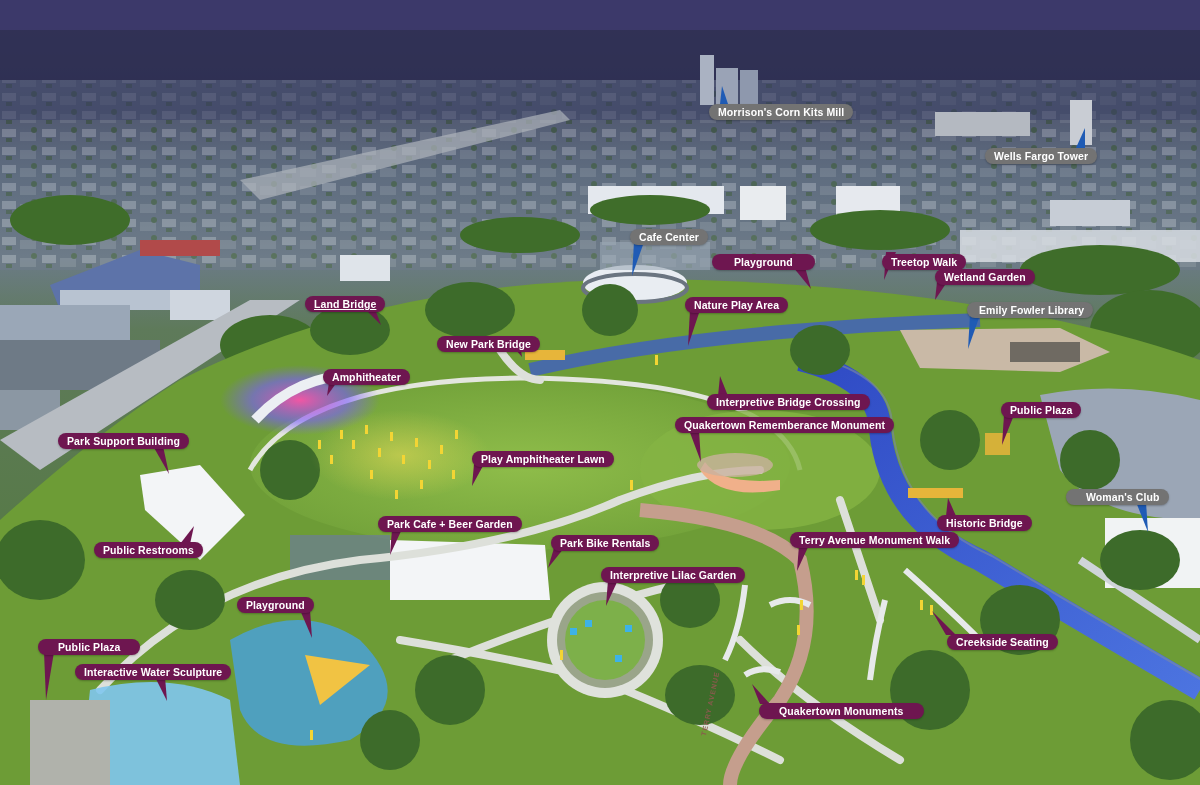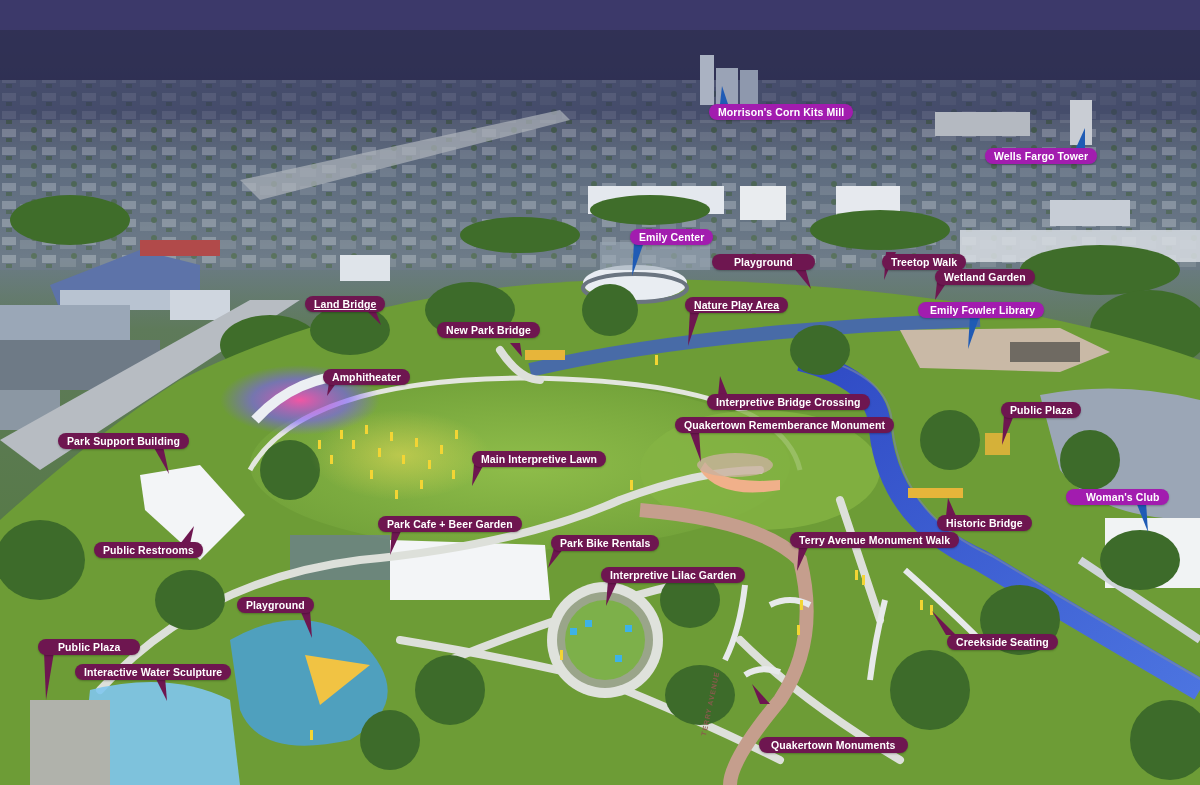--- a/index.html
+++ b/index.html
@@ -17,21 +17,21 @@
     font-weight: bold;
     font-size: 10.5px;
     line-height: 16px;
     padding: 0 9px;
     border-radius: 8px;
     letter-spacing: 0.1px;
     box-shadow: 0 1px 2px rgba(0,0,0,0.25);
     cursor: pointer;
   }
   .pill.purple { background: #6e1650; }
-  .pill.blue { background: #a21caf; }
+  .pill.blue { background: #737373; }
   .tail { position: absolute; }
   .tail svg { display: block; overflow: visible; }
 </style>
 </head>
 <body>
 
 <div id="map">
   <svg class="scene" viewBox="0 0 1200 785" preserveAspectRatio="none">
     <defs>
       <linearGradient id="sky" x1="0" y1="0" x2="0" y2="1">
@@ -245,29 +245,29 @@
         </svg>
       </div>
     <div class="pill blue" style="left:985px;top:148px;">Wells Fargo Tower</div>
   </div>
   <div class="callout">
     <div class="tail" style="left:630px;top:242px;">
         <svg width="16" height="36">
           <polygon points="4,0 14,0 2,34" fill="#1f5bb5"></polygon>
         </svg>
       </div>
-    <div class="pill blue" style="left:630px;top:229px;">Emily Center</div>
+    <div class="pill blue" style="left:630px;top:229px;">Cafe Center</div>
   </div>
   <div class="callout">
     <div class="tail" style="left:966px;top:315px;">
         <svg width="16" height="36">
           <polygon points="4,0 14,0 2,34" fill="#1f5bb5"></polygon>
         </svg>
       </div>
-    <div class="pill blue" style="left:918px;top:302px;padding-left:12px;">Emily Fowler Library</div>
+    <div class="pill blue" style="left:967px;top:302px;padding-left:12px;">Emily Fowler Library</div>
   </div>
   <div class="callout">
     <div class="tail" style="left:1136px;top:502px;">
         <svg width="16" height="32">
           <polygon points="0,0 10,0 12,30" fill="#1f5bb5"></polygon>
         </svg>
       </div>
     <div class="pill blue" style="left:1066px;top:489px;padding-left:20px;">Woman's Club</div>
   </div>
 
@@ -294,37 +294,37 @@
         </svg>
       </div>
     <div class="pill purple" style="left:935px;top:269px;">Wetland Garden</div>
   </div>
   <div class="callout">
     <div class="tail" style="left:686px;top:310px;">
         <svg width="16" height="38">
           <polygon points="4,0 14,0 2,36" fill="#6e1650"></polygon>
         </svg>
       </div>
-    <div class="pill purple" style="left:685px;top:297px;text-decoration:underline;">Nature Play Area</div>
+    <div class="pill purple" style="left:685px;top:297px;">Nature Play Area</div>
   </div>
   <div class="callout">
     <div class="tail" style="left:365px;top:309px;">
         <svg width="18" height="18">
           <polygon points="0,0 10,0 16,16" fill="#6e1650"></polygon>
         </svg>
       </div>
     <div class="pill purple" style="left:305px;top:296px;text-decoration:underline;">Land Bridge</div>
   </div>
   <div class="callout">
     <div class="tail" style="left:510px;top:343px;">
         <svg width="14" height="16">
           <polygon points="0,0 10,0 12,14" fill="#6e1650"></polygon>
         </svg>
       </div>
-    <div class="pill purple" style="left:437px;top:322px;">New Park Bridge</div>
+    <div class="pill purple" style="left:437px;top:336px;">New Park Bridge</div>
   </div>
   <div class="callout">
     <div class="tail" style="left:325px;top:382px;">
         <svg width="14" height="16">
           <polygon points="4,0 12,0 2,14" fill="#6e1650"></polygon>
         </svg>
       </div>
     <div class="pill purple" style="left:323px;top:369px;">Amphitheater</div>
   </div>
   <div class="callout">
@@ -358,21 +358,21 @@
         </svg>
       </div>
     <div class="pill purple" style="left:58px;top:433px;">Park Support Building</div>
   </div>
   <div class="callout">
     <div class="tail" style="left:470px;top:464px;">
         <svg width="16" height="24">
           <polygon points="4,0 14,0 2,22" fill="#6e1650"></polygon>
         </svg>
       </div>
-    <div class="pill purple" style="left:472px;top:451px;">Main Interpretive Lawn</div>
+    <div class="pill purple" style="left:472px;top:451px;">Play Amphitheater Lawn</div>
   </div>
   <div class="callout">
     <div class="tail" style="left:944px;top:498px;">
         <svg width="14" height="18">
           <polygon points="2,18 12,18 4,0" fill="#6e1650"></polygon>
         </svg>
       </div>
     <div class="pill purple" style="left:937px;top:515px;border-radius:8px;">Historic Bridge</div>
   </div>
   <div class="callout">
@@ -446,17 +446,17 @@
         </svg>
       </div>
     <div class="pill purple" style="left:75px;top:664px;">Interactive Water Sculpture</div>
   </div>
   <div class="callout">
     <div class="tail" style="left:752px;top:684px;">
         <svg width="22" height="22">
           <polygon points="8,20 18,20 0,0" fill="#6e1650"></polygon>
         </svg>
       </div>
-    <div class="pill purple" style="left:759px;top:737px;padding:0 12px;">Quakertown Monuments</div>
+    <div class="pill purple" style="left:759px;top:703px;padding:0 20px;">Quakertown Monuments</div>
   </div>
 
   <div style="position:absolute;left:700px;top:735px;transform:rotate(-78deg);transform-origin:left top;font-size:7px;color:#8a5a4e;font-weight:bold;letter-spacing:1px;">TERRY AVENUE</div>
 </div>
 
 </body></html>

